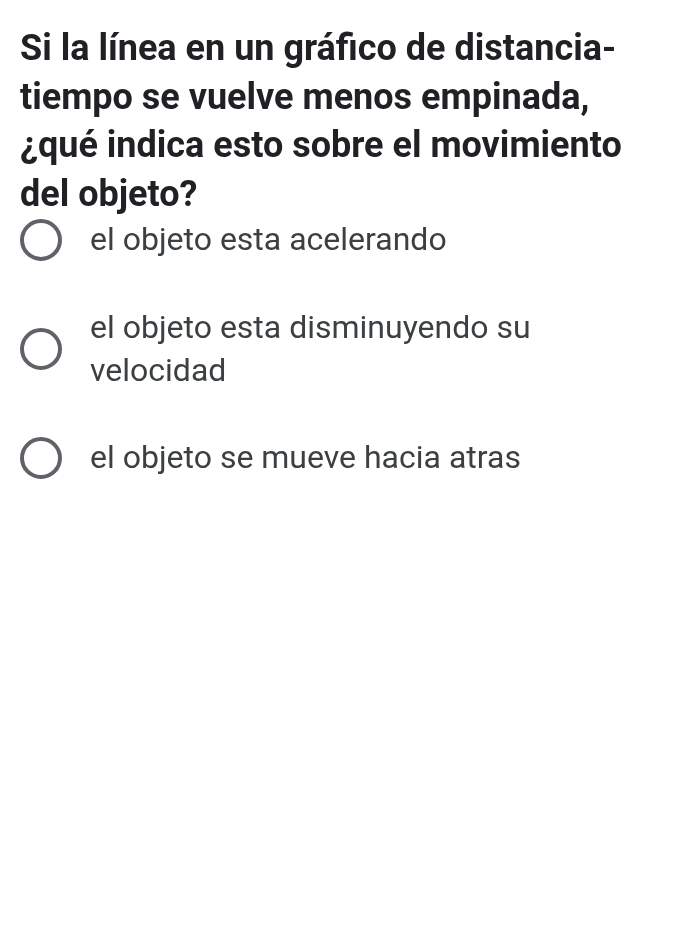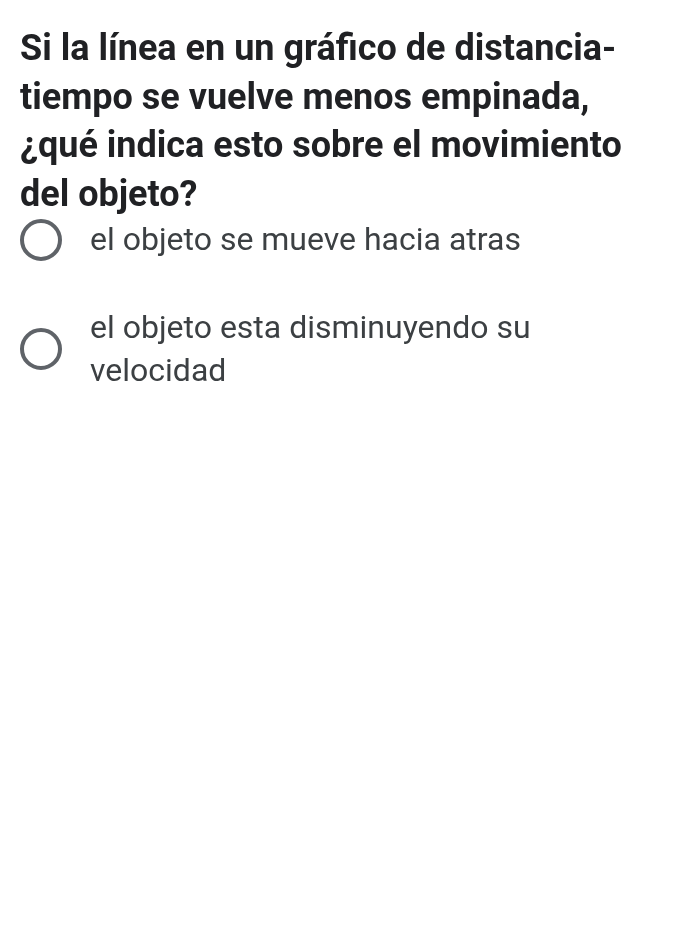--- a/index.html
+++ b/index.html
@@ -63,29 +63,35 @@
       flex: 1;
     }
   </style>
 </head>
 <body>
 
 <div class="question-text">Si la línea en un gráfico de distancia-tiempo se vuelve menos empinada, ¿qué indica esto sobre el movimiento del objeto?</div>
 
 <div class="options-container">
 
+  <div class="option-row">
+    <div class="radio-outer">
+      
+    </div>
+    <div class="option-label">el objeto esta acelerando</div>
+  </div>
 
+
+  <div class="option-row">
+    <div class="radio-outer">
+      
+    </div>
+    <div class="option-label">el objeto esta disminuyendo su velocidad</div>
+  </div>
 
   <div class="option-row">
     <div class="radio-outer">
       
     </div>
     <div class="option-label">el objeto se mueve hacia atras</div>
   </div>
 
-  <div class="option-row">
-    <div class="radio-outer">
-      
-    </div>
-    <div class="option-label">el objeto esta disminuyendo su velocidad</div>
-  </div>
-
 </div>
 
 </body></html>

